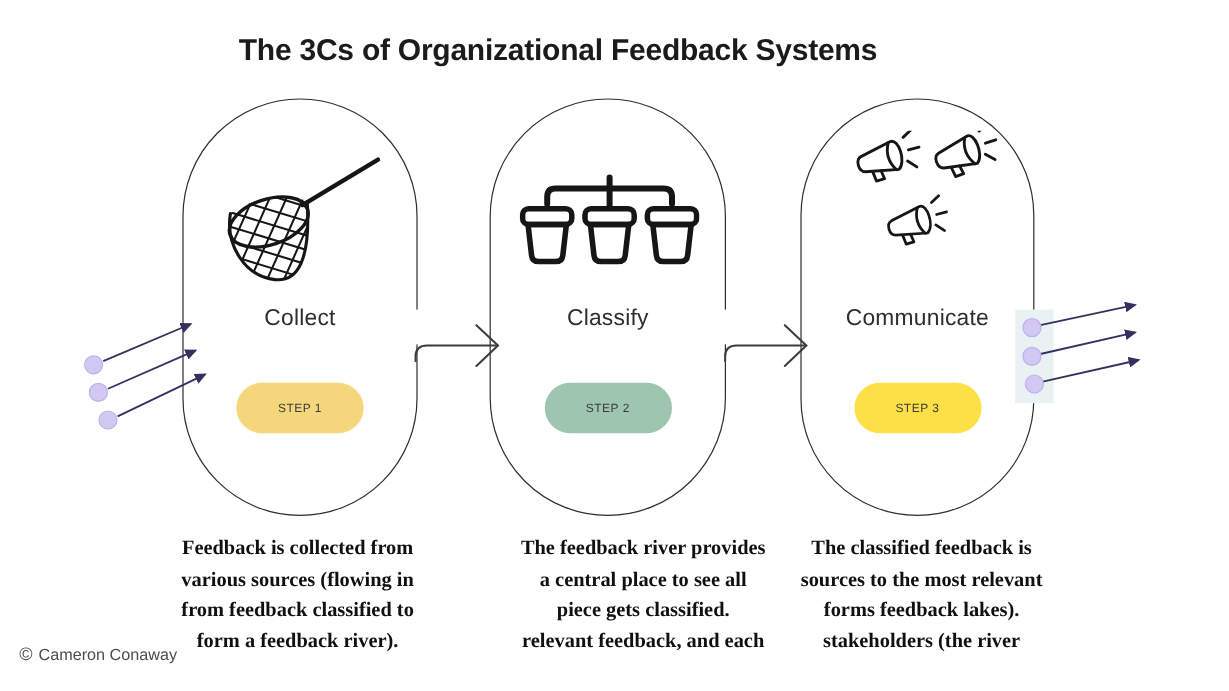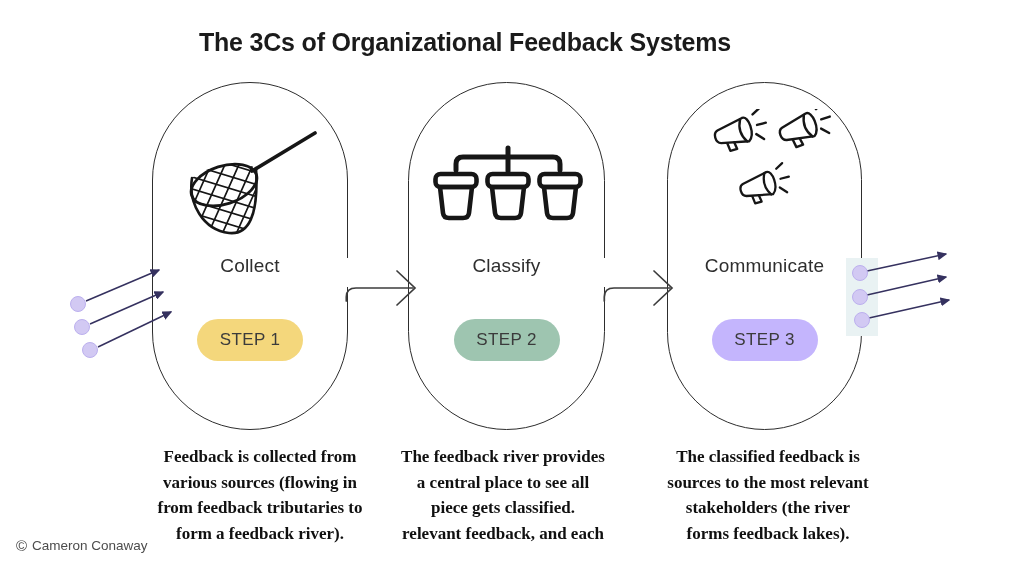--- a/index.html
+++ b/index.html
@@ -20,30 +20,30 @@
   .cap2{left:408px;width:197px;}
   .cap3{left:667px;width:195px;}
   .step-label{
     position:absolute;left:0;top:172px;width:100%;text-align:center;
     font-size:19px;font-weight:400;color:#2e2e2e;letter-spacing:0.2px;
   }
   .badge{
     position:absolute;left:50%;top:236px;transform:translateX(-50%);
     width:106px;height:42px;border-radius:21px;
     display:flex;align-items:center;justify-content:center;
-    font-size:17px;color:#3b3b3b;letter-spacing:0.4px;font-weight:400;
+    font-size:10px;color:#3b3b3b;letter-spacing:0.4px;font-weight:400;
   }
   .icon-wrap{position:absolute;}
   .desc{
     position:absolute;top:444px;text-align:center;
     font-family:"Liberation Serif", serif;font-weight:700;font-size:17px;
     line-height:25.5px;color:#101010;
   }
-  .desc1{left:140px;width:240px;}
-  .desc2{left:388px;width:230px;}
+  .desc1{left:128px;width:240px;}
+  .desc2{left:421px;width:230px;}
   .desc3{left:658px;width:220px;}
   .dline{display:block;}
   .overlay{position:absolute;left:0;top:0;pointer-events:none;}
   .copyright{
     position:absolute;left:16px;top:538px;display:flex;align-items:center;gap:5px;
     font-size:13.5px;color:#4c4c4c;
   }
   .copyright .csym{font-size:15px;line-height:1;}
 </style>
 </head>
@@ -124,21 +124,21 @@
           <path d="M 10 11 L 36 2 C 43 0 47 20 40 26 L 12 24 C 6 23 5 13 10 11 Z"></path>
           <path d="M 34 3 C 31 11 32 19 38 26"></path>
           <path d="M 18 25 L 20 33 L 27 32 L 25 25"></path>
           <path d="M 47 0 L 54 -5"></path>
             <path d="M 50 11 L 59 10"></path>
             <path d="M 48 20 L 55 26"></path>
         </g>
       </g>
     </svg>
     <div class="step-label">Communicate</div>
-    <div class="badge" style="background-color: #c4b5fd;">STEP 3</div>
+    <div class="badge" style="background-color: #fde047;">STEP 3</div>
   </div>
 
   <svg class="overlay" width="1024" height="576" viewBox="0 0 1024 576">
     <defs>
       <marker id="ah" markerUnits="userSpaceOnUse" markerWidth="10" markerHeight="9" refX="8.5" refY="4.5" orient="auto">
         <path d="M0 0 L10 4.5 L0 9 Z" fill="#35315f"></path>
       </marker>
     </defs>
 
     <rect x="343" y="258" width="8" height="29" fill="#ffffff"></rect>
@@ -170,34 +170,34 @@
       <line x1="869" y1="318" x2="949" y2="300" stroke="#35315f" stroke-width="1.5" marker-end="url(#ah)"></line>
       <circle cx="860" cy="273" r="7.5" fill="#d2c9f3" stroke="#bcb0ee" stroke-width="1"></circle>
       <circle cx="860" cy="297" r="7.5" fill="#d2c9f3" stroke="#bcb0ee" stroke-width="1"></circle>
       <circle cx="862" cy="320" r="7.5" fill="#d2c9f3" stroke="#bcb0ee" stroke-width="1"></circle>
     </g>
   </svg>
 
   <div class="desc desc1">
     <span class="dline">Feedback is collected from</span>
     <span class="dline">various sources (flowing in</span>
-    <span class="dline">from feedback tributaries to</span>
+    <span class="dline">from feedback classified to</span>
     <span class="dline">form a feedback river).</span>
   </div>
   <div class="desc desc2">
     <span class="dline">The feedback river provides</span>
     <span class="dline">a central place to see all</span>
     <span class="dline">piece gets classified.</span>
     <span class="dline">relevant feedback, and each</span>
   </div>
   <div class="desc desc3">
     <span class="dline">The classified feedback is</span>
     <span class="dline">sources to the most relevant</span>
+    <span class="dline">forms feedback lakes).</span>
     <span class="dline">stakeholders (the river</span>
-    <span class="dline">forms feedback lakes).</span>
   </div>
 
   <div class="copyright">
     <span class="csym">©</span>
     <span>Cameron Conaway</span>
   </div>
 
 </div>
 
 </body></html>

